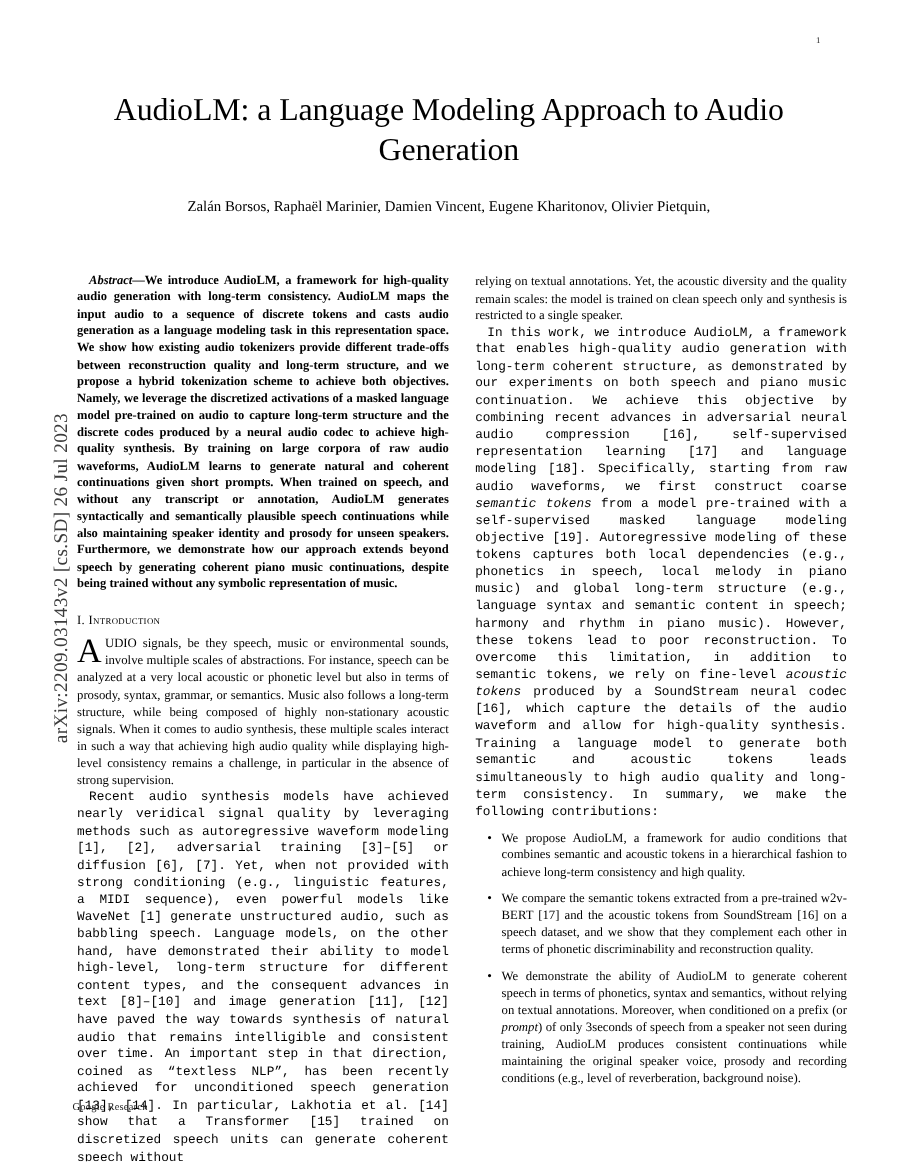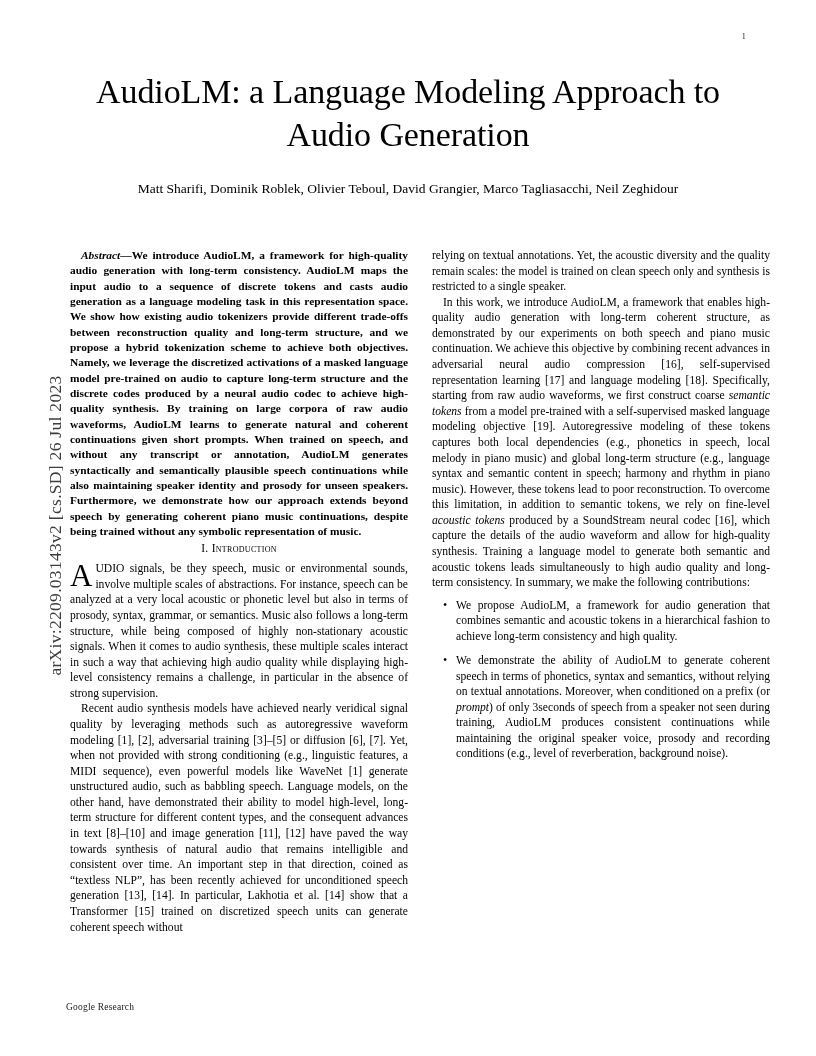--- a/index.html
+++ b/index.html
@@ -47,24 +47,24 @@
 
   
   .title-block {
     position: absolute;
     left: 62px;
     top: 70px;
     width: 692px;
     text-align: center;
   }
   .paper-title {
-    font-size: 34px;
+    font-size: 29px;
     line-height: 1.25;
     font-weight: normal;
-    margin: 1px;
+    margin: 12px;
     letter-spacing: -0.1px;
   }
   .authors {
     margin-top: 22px;
     font-size: 13.5px;
     line-height: 1.62;
   }
   .author-line {
     display: block;
   }
@@ -85,37 +85,38 @@
   .col p {
     margin: 0;
     font-size: 11.6px;
     line-height: 1.345;
     text-align: justify;
     text-justify: inter-word;
     hyphens: manual;
   }
   .col p.indent {
     text-indent: 11px;
+    font-family: Liberation Mono, monospace;
   }
 
   .abstract {
     font-weight: bold;
     font-size: 11.4px !important;
     line-height: 1.345;
     text-indent: 11px;
   }
   .abstract .abs-label {
     font-weight: bold;
     font-style: italic;
   }
 
   .section-head {
-    text-align: center;
+    text-align: left;
     font-size: 11.5px;
-    margin: 3px 0 7px 0;
+    margin: 19px 0 7px 0;
     font-variant: small-caps;
     letter-spacing: 0.3px;
   }
 
   
   .dropcap-para {
     position: relative;
   }
   .dropcap-para .dropcap {
     float: left;
@@ -165,21 +166,21 @@
 
 <div class="page">
 
   <div class="page-number">1</div>
 
   <div class="arxiv-stamp">arXiv:2209.03143v2  [cs.SD]  26 Jul 2023</div>
 
   <div class="title-block">
     <h1 class="paper-title">AudioLM: a Language Modeling Approach to Audio Generation</h1>
     <div class="authors">
-      <span class="author-line">Matt Sharifi, Dominik Roblek, Olivier Teboul, David Grangier, Marco Tagliasacchi, Neil Zeghidour</span>
+      <span class="author-line">Zalán Borsos, Raphaël Marinier, Damien Vincent, Eugene Kharitonov, Olivier Pietquin,</span>
     </div>
   </div>
 
   <div class="columns">
 
     <div class="col">
 
       <p class="abstract"><span class="abs-label">Abstract</span><span>—</span><span>We introduce AudioLM, a framework for high-quality audio generation with long-term consistency. AudioLM maps the input audio to a sequence of discrete tokens and casts audio generation as a language modeling task in this representation space. We show how existing audio tokenizers provide different trade-offs between reconstruction quality and long-term structure, and we propose a hybrid tokenization scheme to achieve both objectives. Namely, we leverage the discretized activations of a masked language model pre-trained on audio to capture long-term structure and the discrete codes produced by a neural audio codec to achieve high-quality synthesis. By training on large corpora of raw audio waveforms, AudioLM learns to generate natural and coherent continuations given short prompts. When trained on speech, and without any transcript or annotation, AudioLM generates syntactically and semantically plausible speech continuations while also maintaining speaker identity and prosody for unseen speakers. Furthermore, we demonstrate how our approach extends beyond speech by generating coherent piano music continuations, despite being trained without any symbolic representation of music.</span></p>
 
       <div class="section-head">I. Introduction</div>
@@ -190,21 +191,22 @@
 
     </div>
 
     <div class="col">
 
       <p>relying on textual annotations. Yet, the acoustic diversity and the quality remain scales: the model is trained on clean speech only and synthesis is restricted to a single speaker.</p>
 
       <p class="indent"><span>In this work, we introduce AudioLM, a framework that enables high-quality audio generation with long-term coherent structure, as demonstrated by our experiments on both speech and piano music continuation. We achieve this objective by combining recent advances in adversarial neural audio compression [16], self-supervised representation learning [17] and language modeling [18]. Specifically, starting from raw audio waveforms, we first construct coarse </span><span class="ital">semantic tokens</span><span> from a model pre-trained with a self-supervised masked language modeling objective [19]. Autoregressive modeling of these tokens captures both local dependencies (e.g., phonetics in speech, local melody in piano music) and global long-term structure (e.g., language syntax and semantic content in speech; harmony and rhythm in piano music). However, these tokens lead to poor reconstruction. To overcome this limitation, in addition to semantic tokens, we rely on fine-level </span><span class="ital">acoustic tokens</span><span> produced by a SoundStream neural codec [16], which capture the details of the audio waveform and allow for high-quality synthesis. Training a language model to generate both semantic and acoustic tokens leads simultaneously to high audio quality and long-term consistency. In summary, we make the following contributions:</span></p>
 
       <ul class="contrib">
-        <li>We propose AudioLM, a framework for audio generation that combines semantic and acoustic tokens in a hierarchical fashion to achieve long-term consistency and high quality.</li>
+        <li>We propose AudioLM, a framework for audio conditions that combines semantic and acoustic tokens in a hierarchical fashion to achieve long-term consistency and high quality.</li>
+        <li>We compare the semantic tokens extracted from a pre-trained w2v-BERT [17] and the acoustic tokens from SoundStream [16] on a speech dataset, and we show that they complement each other in terms of phonetic discriminability and reconstruction quality.</li>
         <li><span>We demonstrate the ability of AudioLM to generate coherent speech in terms of phonetics, syntax and semantics, without relying on textual annotations. Moreover, when conditioned on a prefix (or </span><span class="ital">prompt</span><span>) of only 3seconds of speech from a speaker not seen during training, AudioLM produces consistent continuations while maintaining the original speaker voice, prosody and recording conditions (e.g., level of reverberation, background noise).</span></li>
       </ul>
 
     </div>
   </div>
 
   <div class="footer">Google Research</div>
 
 </div>
 

